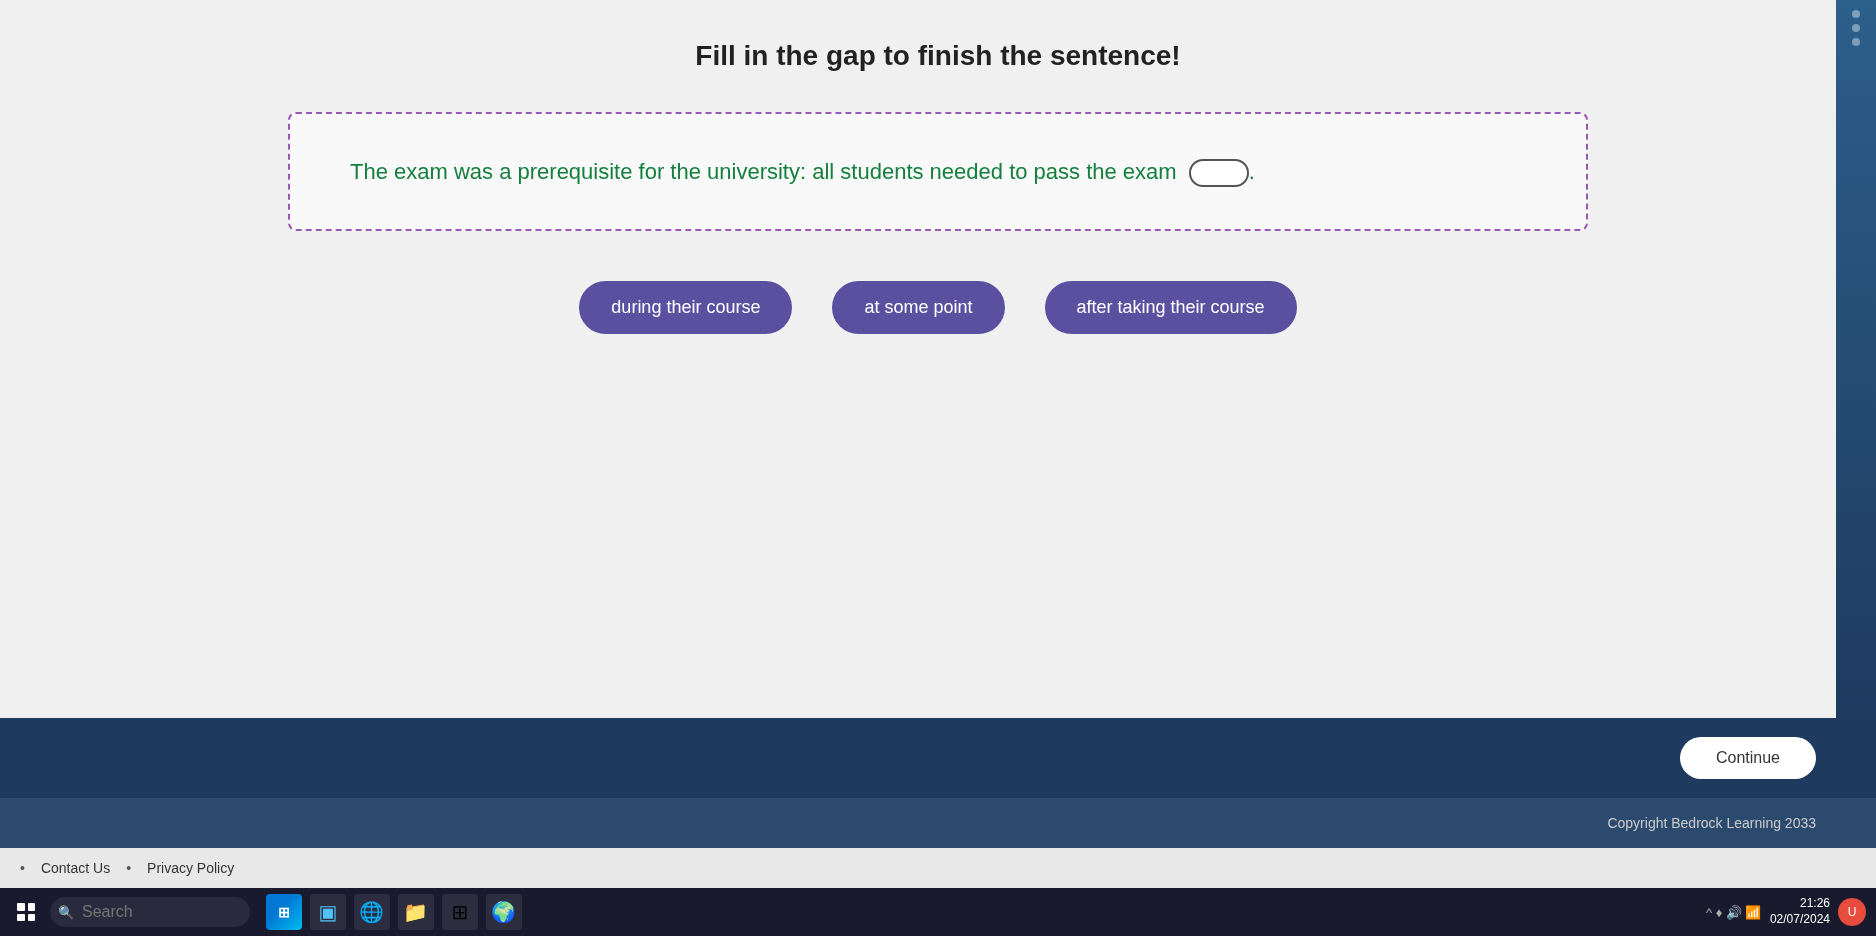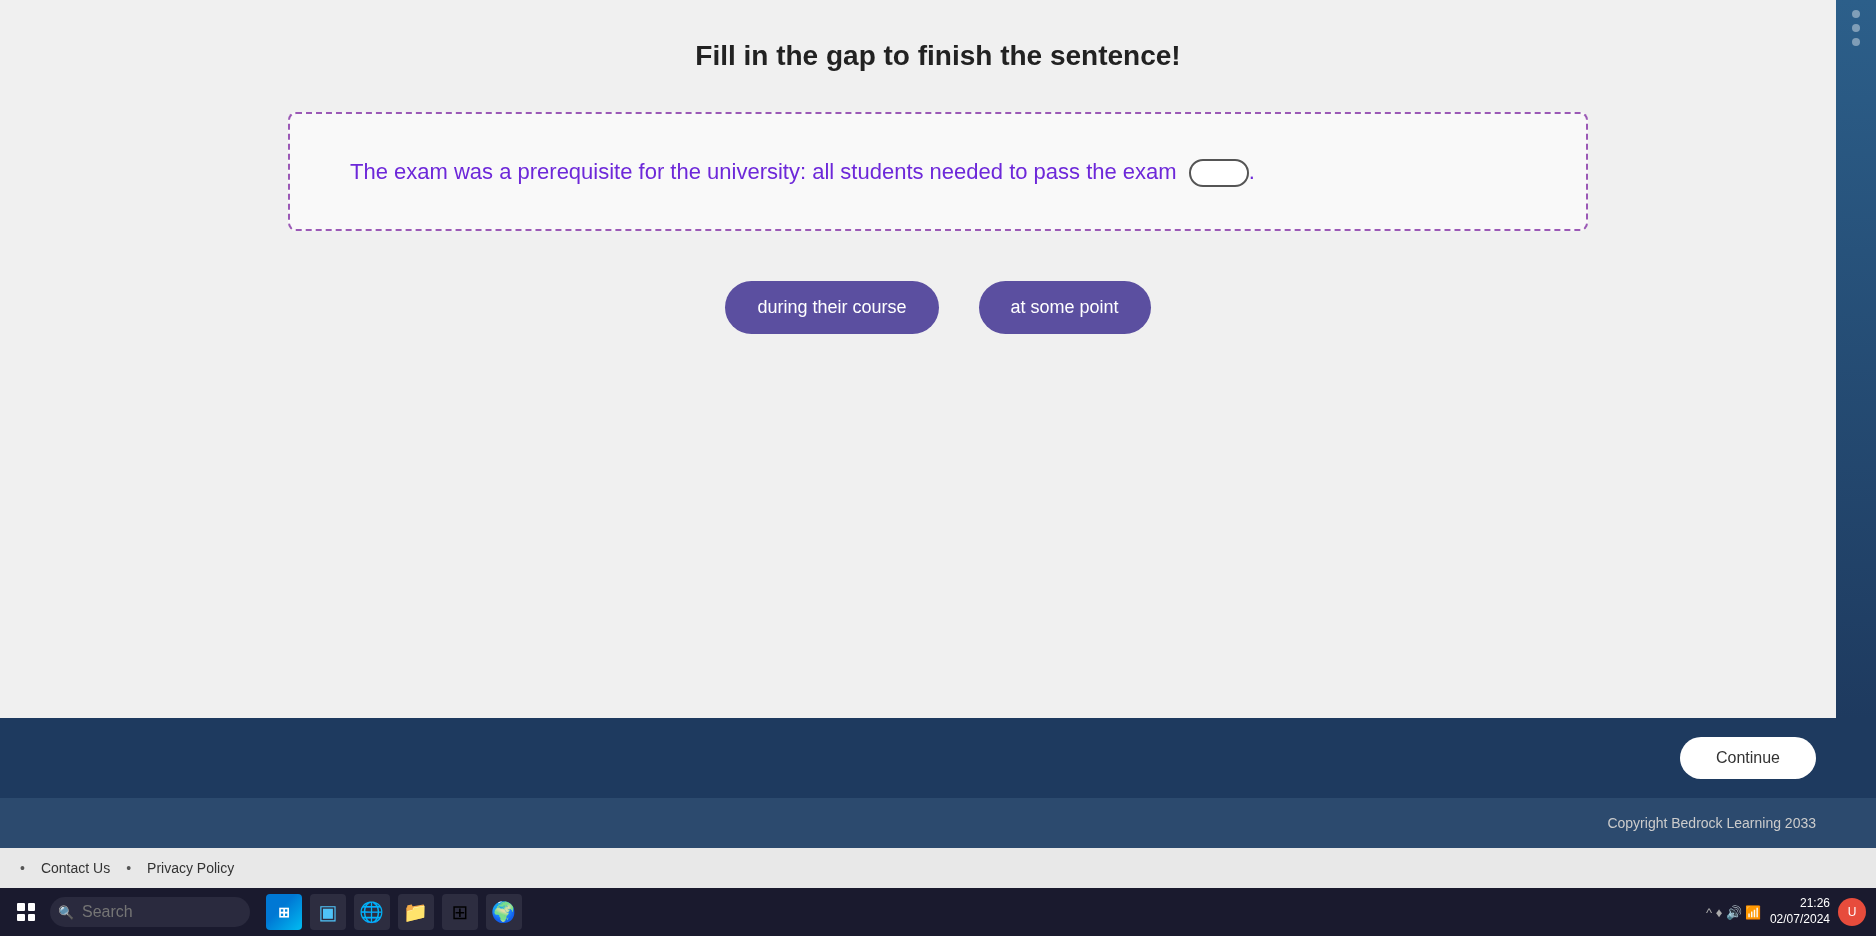--- a/index.html
+++ b/index.html
@@ -37,21 +37,21 @@
       border-radius: 8px;
       width: 90%;
       max-width: 1300px;
       padding: 40px 60px;
       margin-bottom: 50px;
       background: #f9f9f9;
     }
 
     .sentence-text {
       font-size: 22px;
-      color: #6d28d9;
+      color: #15803d;
       line-height: 1.6;
     }
 
     .blank-oval {
       display: inline-block;
       width: 60px;
       height: 28px;
       border: 2px solid #555;
       border-radius: 20px;
       vertical-align: middle;
@@ -279,20 +279,21 @@
   <div class="sentence-box">
     <span class="sentence-text">
       <span>The exam was a prerequisite for the university: all students needed to pass the exam</span>
       <span class="blank-oval"></span>.
     </span>
   </div>
 
   <div class="options-row">
     <button class="option-btn">during their course</button>
     <button class="option-btn">at some point</button>
+    <button class="option-btn">after taking their course</button>
   </div>
 
 </div>
 
 <div class="footer-bar">
   <button class="continue-btn">Continue</button>
 </div>
 
 <div class="copyright-bar">
   <span class="copyright-text">Copyright Bedrock Learning 2033</span>

